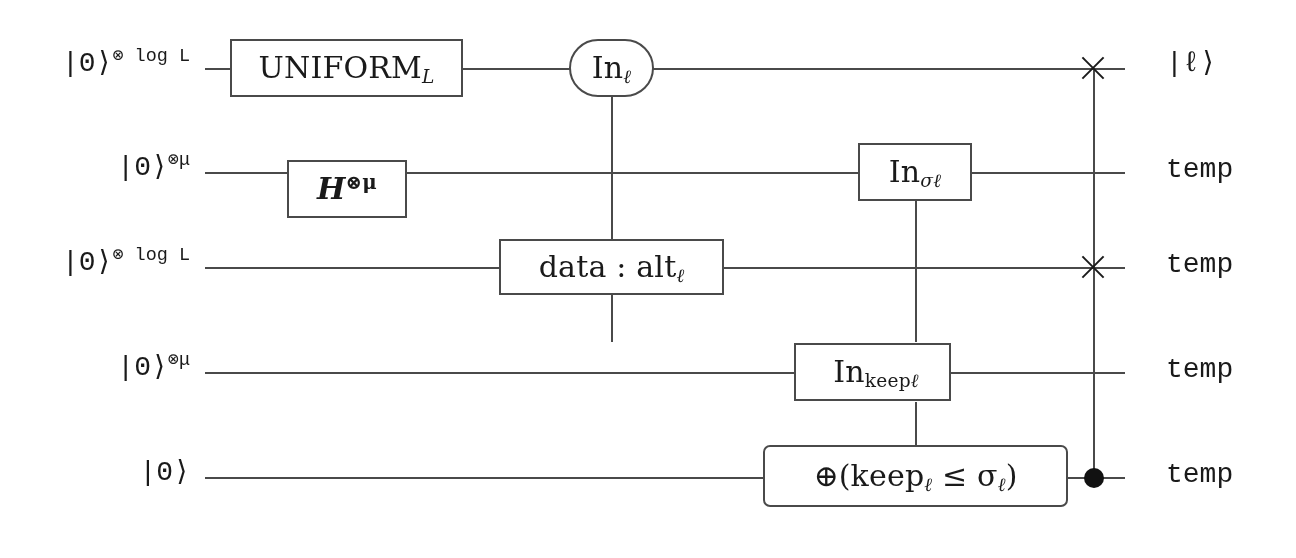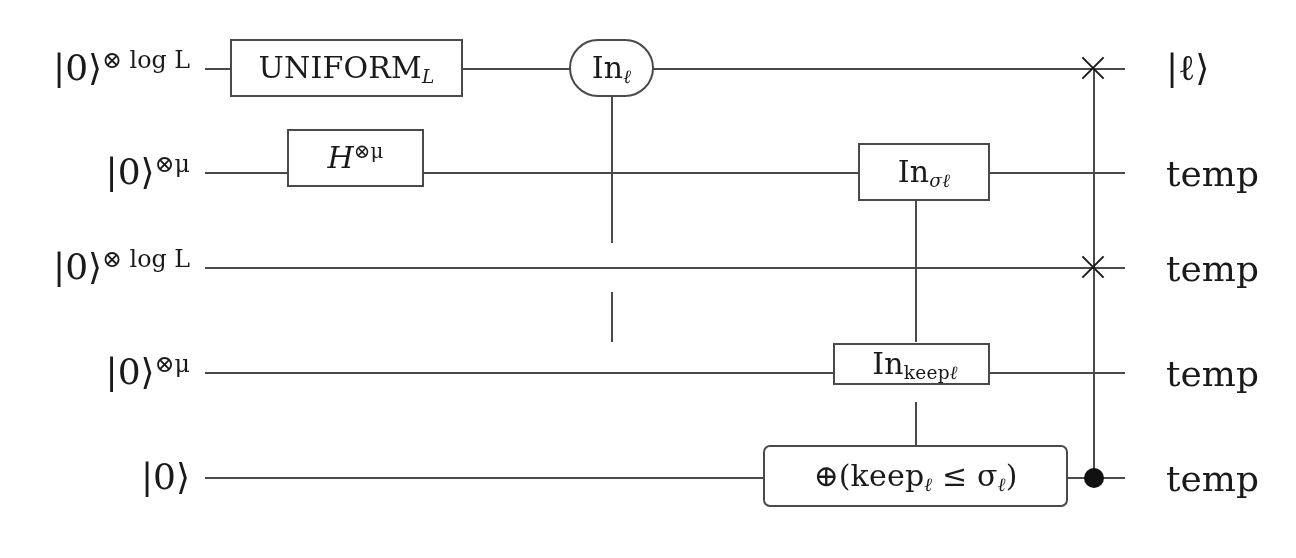--- a/index.html
+++ b/index.html
@@ -12,21 +12,21 @@
   .gate{position:absolute;box-sizing:border-box;border:2.5px solid #4a4a4a;background:#ffffff;
         display:flex;align-items:center;justify-content:center;line-height:1;z-index:3;}
   .gate .lbl{font-size:30px;white-space:nowrap;letter-spacing:0.2px;}
 
   .smallcaps{font-variant:small-caps;font-size:27px;}
   .ital{font-style:italic;}
 
   sub{font-size:0.62em;vertical-align:-0.28em;line-height:0;}
   sup{font-size:0.66em;vertical-align:0.52em;line-height:0;}
 
-  .term{position:absolute;font-size:36px;white-space:nowrap;line-height:1;z-index:2;}
+  .term{position:absolute;font-size:28px;white-space:nowrap;line-height:1;z-index:2;font-family:Liberation Mono, monospace;}
   .term.left{text-align:right;}
   .term.right{text-align:left;}
 
   .swap{position:absolute;width:30px;height:30px;z-index:4;}
   .swap::before,.swap::after{content:"";position:absolute;left:50%;top:0;width:0;height:100%;
       border-left:2.6px solid #1a1a1a;}
   .swap::before{transform:translateX(-50%) rotate(45deg);}
   .swap::after{transform:translateX(-50%) rotate(-45deg);}
 
   .ctrl-dot{position:absolute;width:20px;height:20px;border-radius:50%;background:#111;z-index:4;}
@@ -75,31 +75,34 @@
   <div class="ctrl-dot" style="left:1084px;top:468px;"></div>
 
   <div class="gate" style="left:230px;top:39px;width:233px;height:58px;">
     <span class="lbl smallcaps"><span>UNIFORM</span><sub class="ital">L</sub></span>
   </div>
 
   <div class="gate" style="left:569px;top:39px;width:85px;height:58px;border-radius:29px;">
     <span class="lbl"><span>In</span><sub class="ital">ℓ</sub></span>
   </div>
 
-  <div class="gate" style="left:287px;top:129px;width:137px;height:58px;">
+  <div class="gate" style="left:287px;top:160px;width:120px;height:58px;font-weight:bold;">
     <span class="lbl"><span class="ital">H</span><sup>⊗μ</sup></span>
   </div>
 
-  <div class="gate" style="left:858px;top:143px;width:132px;height:58px;">
+  <div class="gate" style="left:858px;top:143px;width:114px;height:58px;">
     <span class="lbl"><span>In</span><sub class="ital">σ</sub><sub class="ital">ℓ</sub></span>
   </div>
 
+  <div class="gate" style="left:499px;top:239px;width:225px;height:56px;">
+    <span class="lbl"><span>data : alt</span><sub class="ital">ℓ</sub></span>
+  </div>
 
 
-  <div class="gate" style="left:833px;top:343px;width:157px;height:42px;padding-left:7px;">
+  <div class="gate" style="left:794px;top:343px;width:157px;height:58px;padding-left:7px;">
     <span class="lbl"><span>In</span><sub>keep</sub><sub class="ital">ℓ</sub></span>
   </div>
 
   <div class="gate" style="left:763px;top:445px;width:305px;height:62px;border-radius:7px;">
     <span class="lbl"><span>⊕(keep</span><sub class="ital">ℓ</sub><span> ≤ σ</span><sub class="ital">ℓ</sub><span>)</span></span>
   </div>
 
 </div>
 
 </body></html>

